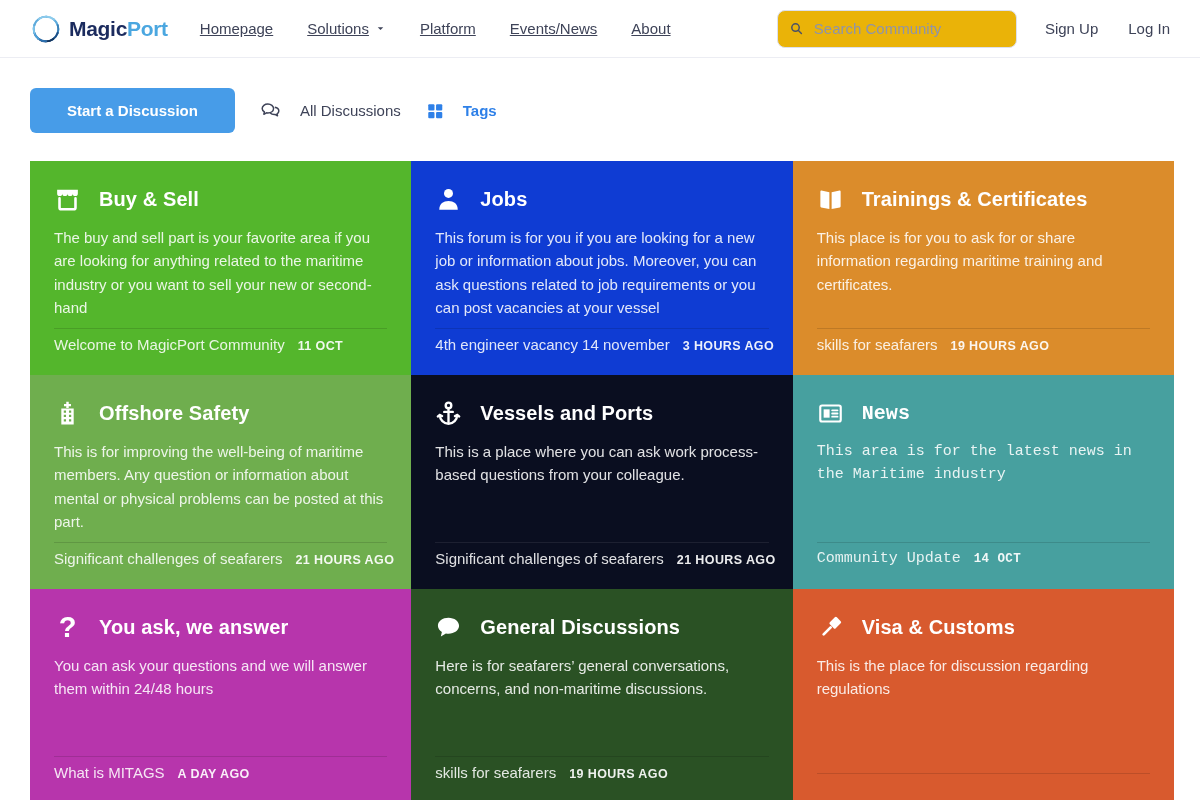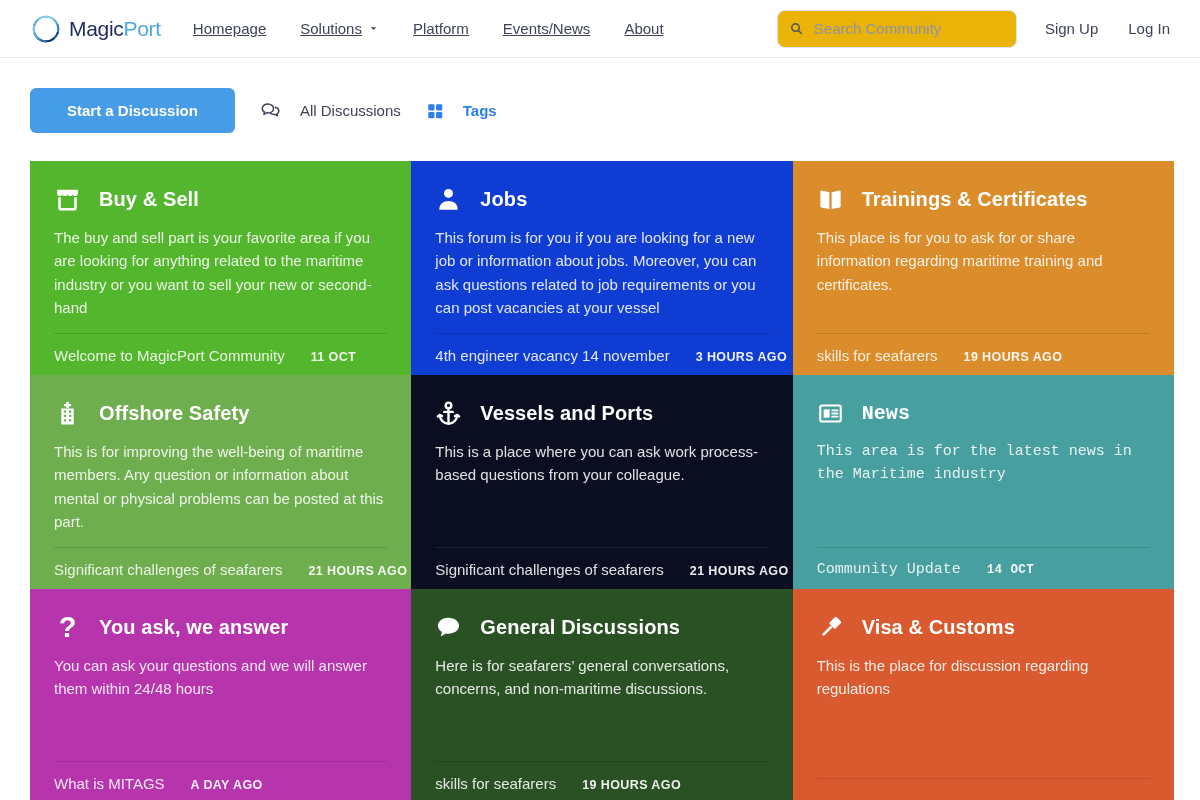--- a/index.html
+++ b/index.html
@@ -2,21 +2,21 @@
 <html><head>
 <meta charset="utf-8">
 <style>
   html,body{margin:0;padding:0;}
   body{font-family:"Liberation Sans","DejaVu Sans",sans-serif;background:#fff;}
   .page{width:1200px;height:800px;overflow:hidden;background:#fff;position:relative;}
 
   
   .header{height:58px;display:flex;align-items:center;padding:0 30px;border-bottom:1px solid #ECEDF3;box-sizing:border-box;background:#fff;}
   .logo{display:flex;align-items:center;gap:7px;cursor:pointer;}
-  .logo-text{font-size:21px;font-weight:400;letter-spacing:-0.3px;white-space:nowrap;}
+  .logo-text{font-size:21px;font-weight:700;letter-spacing:-0.3px;white-space:nowrap;}
   .logo-text .p1{color:#1B2B5E;}
   .logo-text .p2{color:#4BA7E0;}
   .nav{display:flex;align-items:center;gap:34px;margin-left:32px;}
   .nav-link{font-size:15px;color:#3E4358;cursor:pointer;display:flex;align-items:center;gap:6px;white-space:nowrap;text-decoration:underline;}
   .search-box{margin-left:auto;width:240px;height:38px;background:#eab308;border:1px solid #DCE0EE;border-radius:8px;display:flex;align-items:center;padding:10px 11px;box-sizing:border-box;gap:8px;}
   .search-box input{border:none;outline:none;background:transparent;font-size:15px;color:#3E4358;width:100%;font-family:inherit;}
   .search-box input::placeholder{color:#8E93AB;}
   .auth{display:flex;align-items:center;gap:30px;margin-left:28px;}
   .auth a{font-size:15px;color:#3E4358;text-decoration:none;cursor:pointer;white-space:nowrap;}
 
@@ -26,21 +26,21 @@
   .tool-item{display:flex;align-items:center;gap:19px;font-size:15px;color:#3E4358;cursor:pointer;margin-left:25px;}
   .tool-item.active{font-weight:700;}
 
   
   .grid{margin-left:30px;margin-right:26px;display:grid;grid-template-columns:repeat(3,1fr);grid-auto-rows:214px;}
   .card{position:relative;color:#fff;padding:25px 24px;box-sizing:border-box;cursor:pointer;overflow:hidden;}
   .card-head{display:flex;align-items:center;gap:18px;}
   .card-icon{width:27px;height:27px;display:flex;align-items:center;justify-content:center;flex:0 0 auto;}
   .card-title{font-size:20px;font-weight:700;letter-spacing:0.1px;}
   .card-desc{margin-top:13px;font-size:15px;line-height:1.56;color:rgba(255,255,255,0.88);padding-right:4px;}
-  .card-footer{position:absolute;left:24px;right:24px;bottom:11px;border-top:1px solid rgba(0,0,0,0.13);padding-top:13px;display:flex;align-items:baseline;gap:26px;}
+  .card-footer{position:absolute;left:24px;right:24px;bottom:22px;border-top:1px solid rgba(0,0,0,0.13);padding-top:7px;display:flex;align-items:baseline;gap:13px;}
   .post-title{font-size:15px;color:rgba(255,255,255,0.87);white-space:nowrap;}
   .post-time{font-size:12.5px;font-weight:700;color:rgba(255,255,255,0.92);letter-spacing:0.4px;white-space:nowrap;}
   .q-glyph{font-size:29px;font-weight:800;color:#fff;line-height:1;}
 </style>
 </head>
 <body>
 
 <div class="page">
 
   <div class="header">

